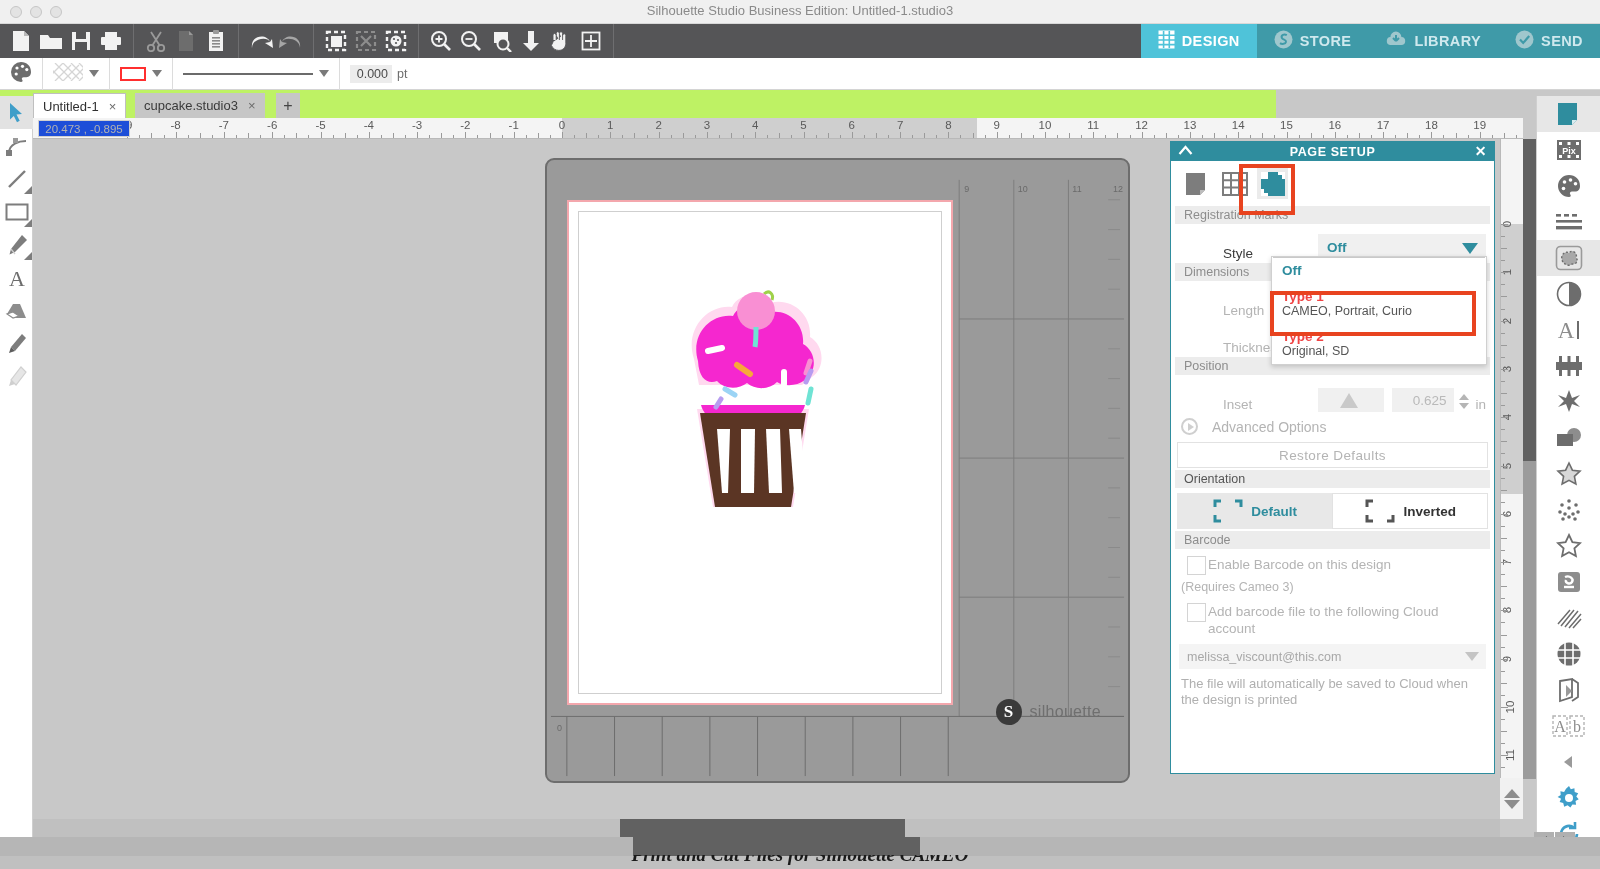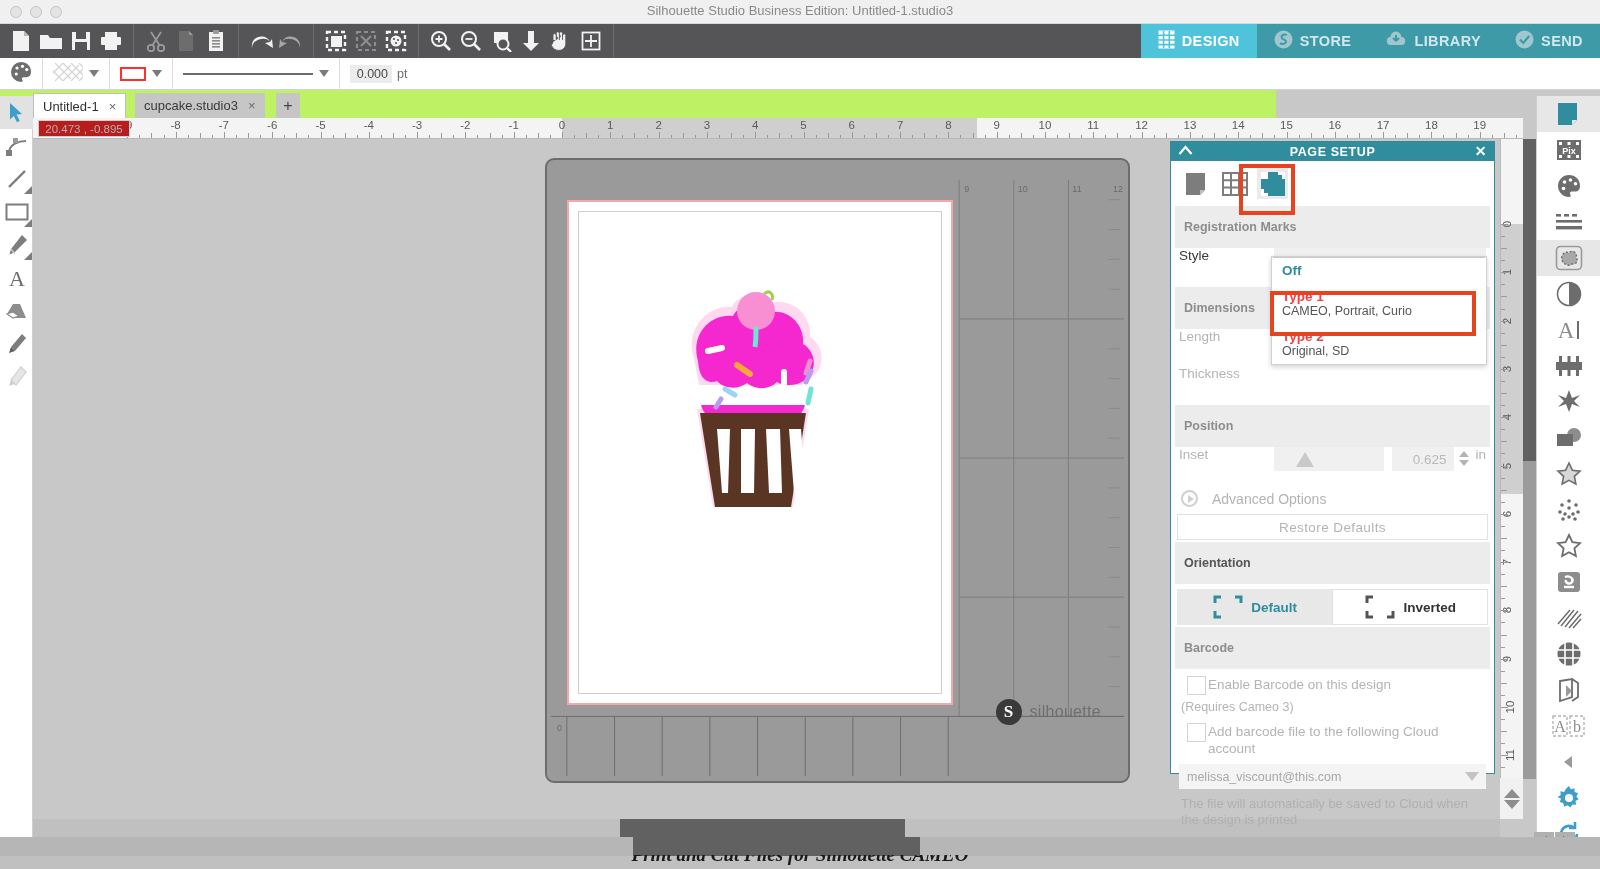--- a/index.html
+++ b/index.html
@@ -113,21 +113,21 @@
     background: #f4f4f4; border-bottom: 1px solid #b9b9b9; overflow: hidden;
   }
   .rtop .shade { position: absolute; top: 0; height: 21px; background: #cfcfcf; }
   .rtick { position: absolute; bottom: 0; width: 1px; background: #9a9a9a; }
   .rlbl {
     position: absolute; top: 1px; font-size: 11.5px; color: #5a5a5a;
     transform: translateX(-50%); white-space: nowrap;
   }
   .coordbox {
     position: absolute; left: 5px; top: 2px; width: 92px; height: 17px;
-    background: #b91c1c; border: 1px solid #d0d0d0; color: #b2b2b2;
+    background: #1d4ed8; border: 1px solid #d0d0d0; color: #b2b2b2;
     font-size: 11.5px; line-height: 16px; text-align: center; z-index: 4;
   }
   .rright {
     position: absolute; left: 1500px; top: 139px; width: 23px; height: 680px;
     background: #f4f4f4; border-left: 1px solid #b9b9b9; overflow: hidden;
   }
   .rright .shade { position: absolute; left: 0; width: 23px; background: #cfcfcf; }
   .vtick { position: absolute; left: 0; height: 1px; background: #9a9a9a; }
   .vlbl {
     position: absolute; left: 3px; font-size: 11.5px; color: #5a5a5a;
@@ -195,24 +195,24 @@
   .panel-close { position: absolute; right: 7px; top: 1px; cursor: pointer;
                  font-size: 14px; line-height: 16px; }
   .modetabs { display: flex; gap: 7px; padding: 7px 10px 5px 10px; }
   .modebtn {
     width: 31px; height: 31px; display: flex; align-items: center;
     justify-content: center; cursor: pointer; background: #fff;
   }
   .modebtn.sel { background: #ebebeb; }
   .section-hdr {
     background: #ececec; color: #8d8d8d; font-size: 12.5px;
-    padding: 14px 9px; margin: 2px 4px 0 4px; font-weight: bold;
+    padding: 2px 9px; margin: 2px 4px 0 4px;
   }
   .row {
-    display: flex; align-items: flex-start; height: 37px; padding: 0 8px;
+    display: flex; align-items: flex-end; height: 37px; padding: 0 8px; margin-left: 44px;
   }
   .row-lbl { width: 95px; font-size: 13.5px; color: #3a3a3a; }
   .row-lbl.dim { color: #b4b4b4; }
   .select {
     flex: 1; height: 27px; background: #f0f0f0; display: flex;
     align-items: center; padding: 0 9px; color: #2f8d9e;
     font-size: 13.5px; font-weight: bold; cursor: pointer; position: relative;
   }
   .select .dcaret {
     position: absolute; right: 8px; top: 9px; width: 0; height: 0;

